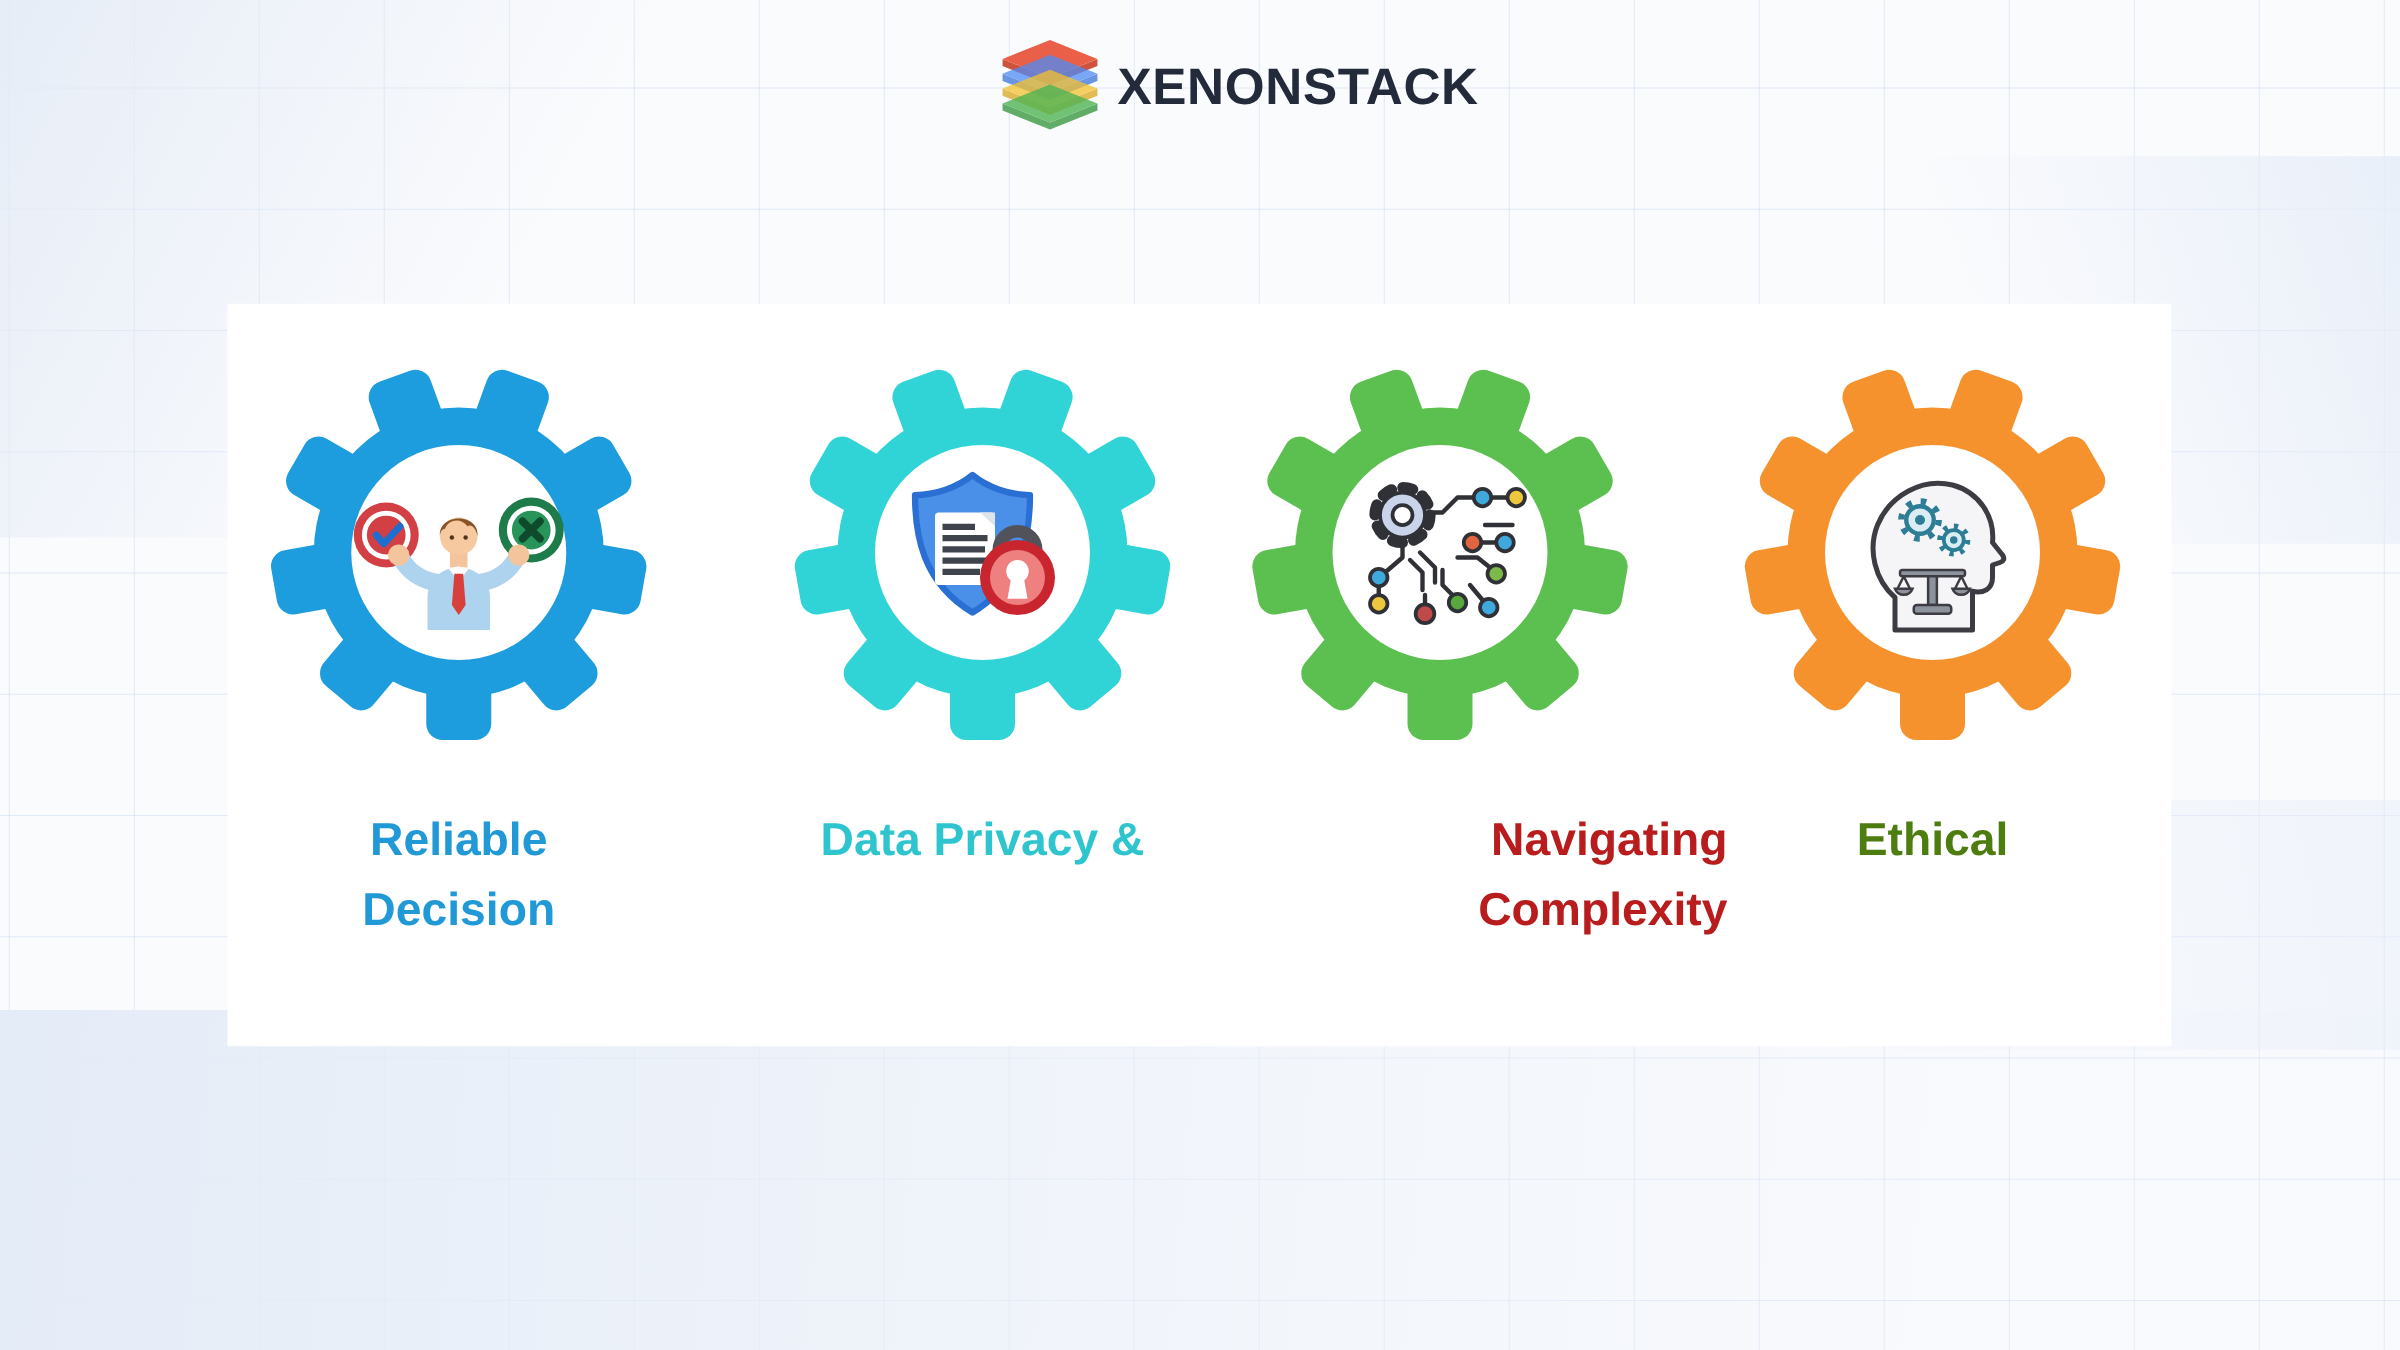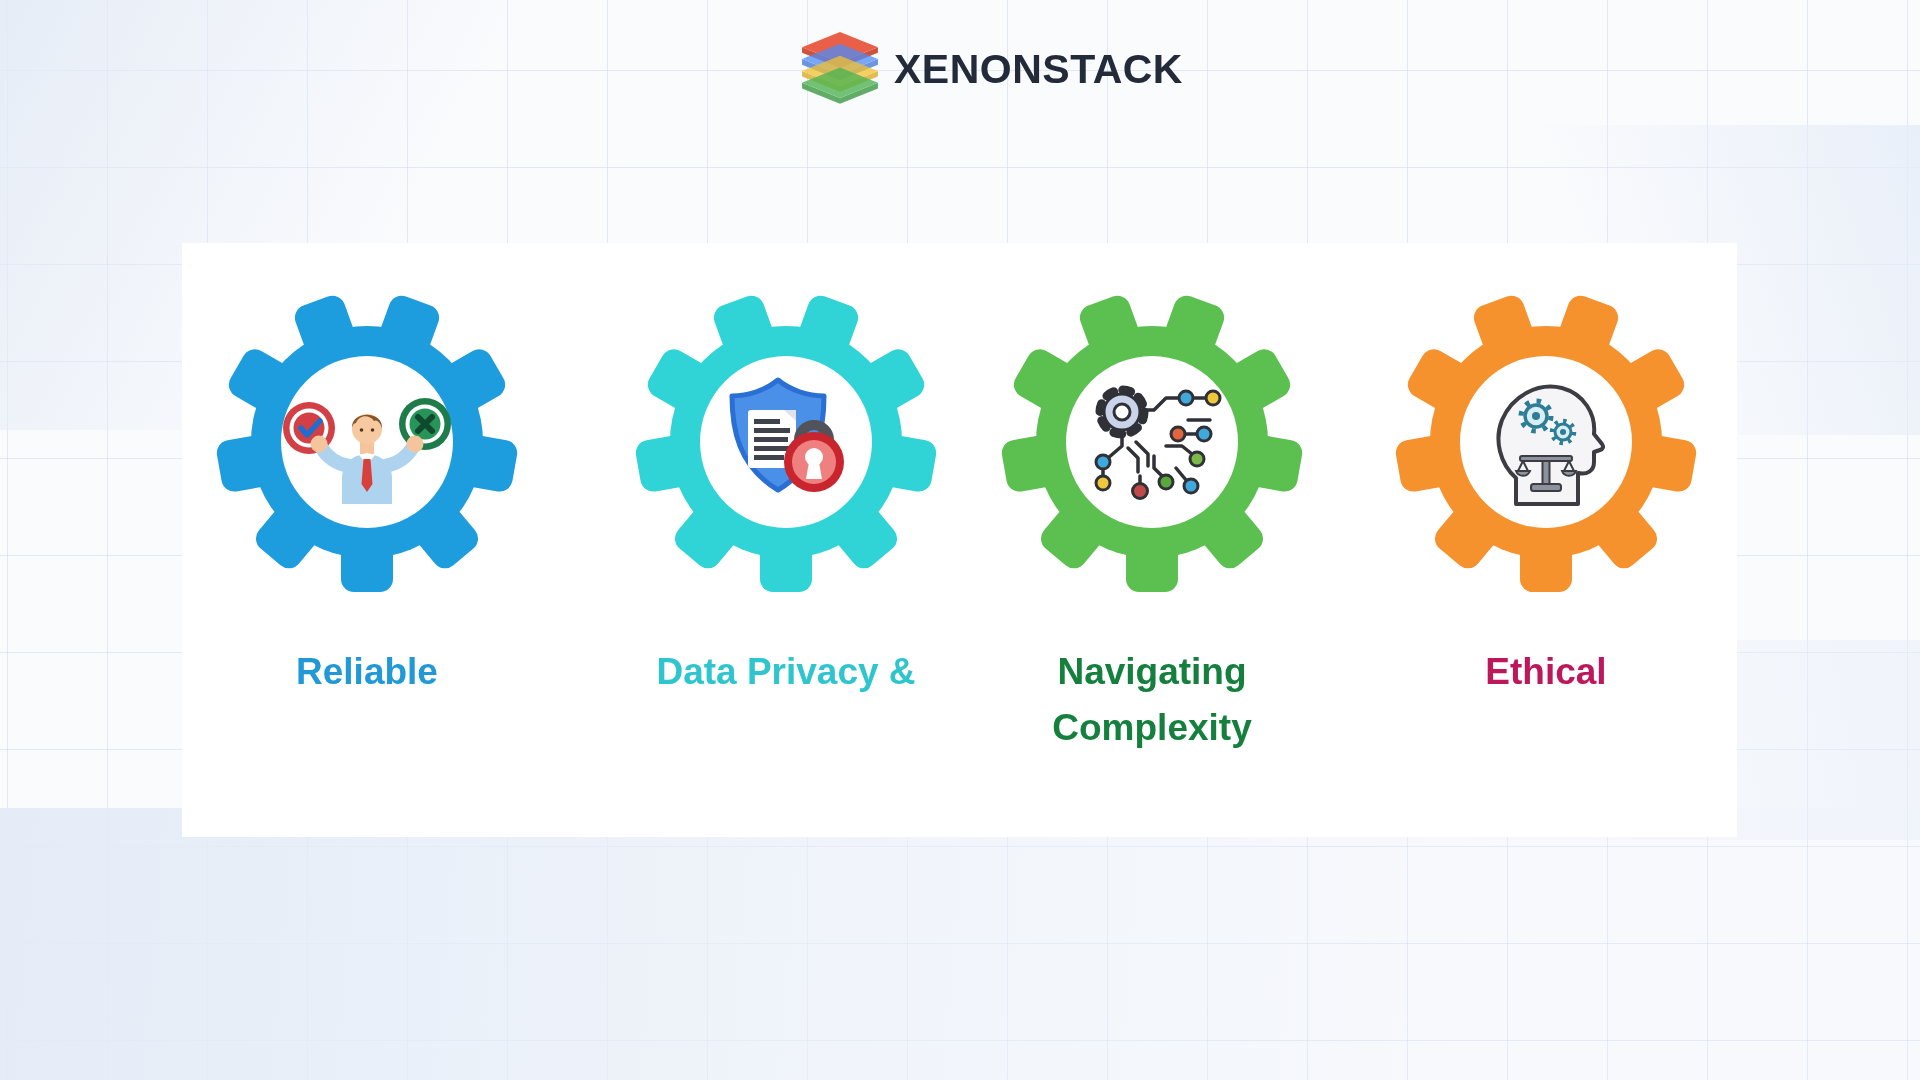--- a/index.html
+++ b/index.html
@@ -108,20 +108,21 @@
             <path d="M-3.5,17 L3.5,17 L5.5,42 L0,50 L-5.5,42 Z" fill="#d8403c"></path>
             <circle cx="0" cy="-13" r="15" fill="#f6c9a0"></circle>
             <path d="M-15,-13 C-17,-32 17,-32 15,-13 C14,-19 10,-23 7,-21 C2,-28 -8,-27 -11,-19 C-13.5,-19 -15,-16 -15,-13 Z" fill="#8a5427"></path>
             <circle cx="-5.5" cy="-12" r="1.8" fill="#53351b"></circle>
             <circle cx="5.5" cy="-12" r="1.8" fill="#53351b"></circle>
           </g>
         </g>
       </svg>
       <div class="feature-label" style="color: rgb(32, 153, 214);">
         <div>Reliable</div>
+        <div>Decision</div>
       </div>
     </div>
 
     <div class="feature" style="left:604px;">
       <svg class="gear" viewBox="-152 -152 304 304">
         <g fill="#30d3d6">
           <rect x="-26" y="84" width="52" height="66" rx="13" transform="rotate(0)"></rect>
           <rect x="-26" y="84" width="52" height="66" rx="13" transform="rotate(40)"></rect>
           <rect x="-26" y="84" width="52" height="66" rx="13" transform="rotate(80)"></rect>
           <rect x="-26" y="84" width="52" height="66" rx="13" transform="rotate(120)"></rect>
@@ -200,21 +201,21 @@
             <circle cx="52" cy="-8" r="7" fill="#3fa8dd"></circle>
             <circle cx="-49" cy="20" r="7" fill="#3fa8dd"></circle>
             <circle cx="-49" cy="41" r="7" fill="#eec73c"></circle>
             <circle cx="-12" cy="49" r="7.5" fill="#c04a4a"></circle>
             <circle cx="45" cy="17" r="7" fill="#7cb84a"></circle>
             <circle cx="14" cy="40" r="7" fill="#58a83e"></circle>
             <circle cx="39" cy="44" r="7" fill="#3fa8dd"></circle>
           </g>
         </g>
       </svg>
-      <div class="feature-label" style="color: #15803d;">
+      <div class="feature-label" style="color: #b91c1c; text-align: right;">
         <div>Navigating</div>
         <div>Complexity</div>
 
       </div>
     </div>
 
     <div class="feature" style="left:1364px;">
       <svg class="gear" viewBox="-152 -152 304 304">
         <g fill="#f5922d">
           <rect x="-26" y="84" width="52" height="66" rx="13" transform="rotate(0)"></rect>
@@ -245,19 +246,19 @@
             <rect x="-3.5" y="2" width="7" height="24" fill="#8d939d" stroke="#3c3c42" stroke-width="2"></rect>
             <rect x="-26" y="-2" width="52" height="5" rx="2" fill="#8d939d" stroke="#3c3c42" stroke-width="2"></rect>
             <path d="M-23,3 L-28,13 M-23,3 L-18,13" stroke="#3c3c42" stroke-width="2" fill="none"></path>
             <path d="M-30,13 A7.5,7.5 0 0 0 -16,13 Z" fill="#8d939d" stroke="#3c3c42" stroke-width="2"></path>
             <path d="M23,3 L18,13 M23,3 L28,13" stroke="#3c3c42" stroke-width="2" fill="none"></path>
             <path d="M16,13 A7.5,7.5 0 0 0 30,13 Z" fill="#8d939d" stroke="#3c3c42" stroke-width="2"></path>
             <rect x="-15" y="26" width="30" height="7" rx="2.5" fill="#8d939d" stroke="#3c3c42" stroke-width="2"></rect>
           </g>
         </g>
       </svg>
-      <div class="feature-label" style="color: #be185d;">
+      <div class="feature-label" style="color: #4d7c0f;">
         <div>Ethical</div>
       </div>
     </div>
 
   </div>
 </div>
 
 </body></html>

